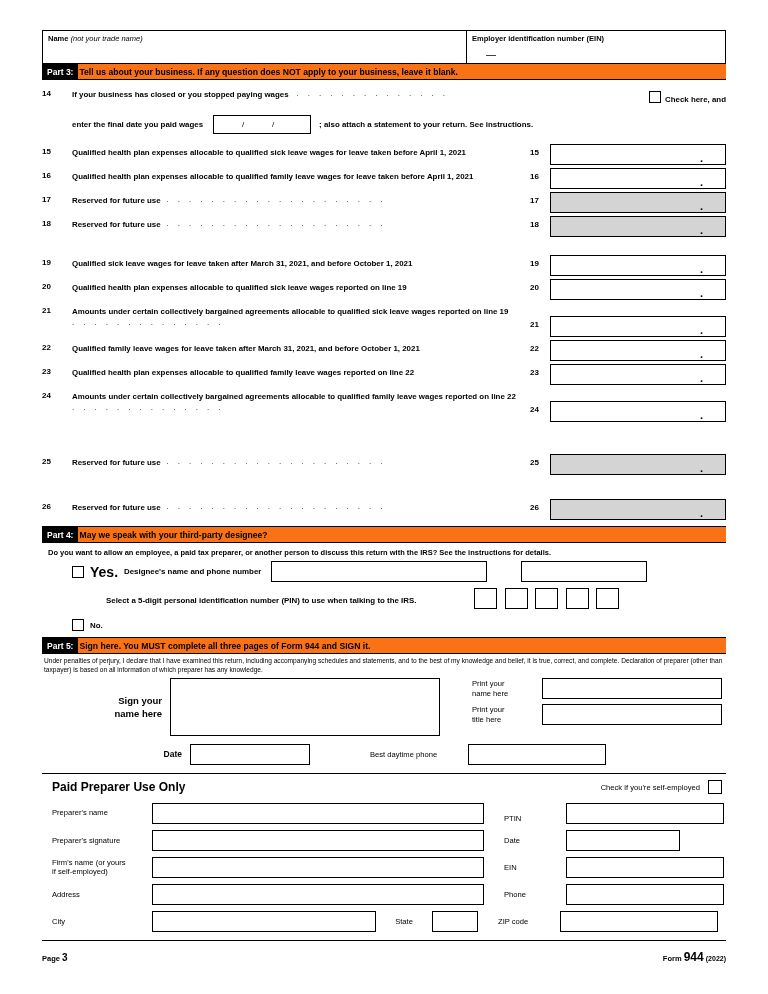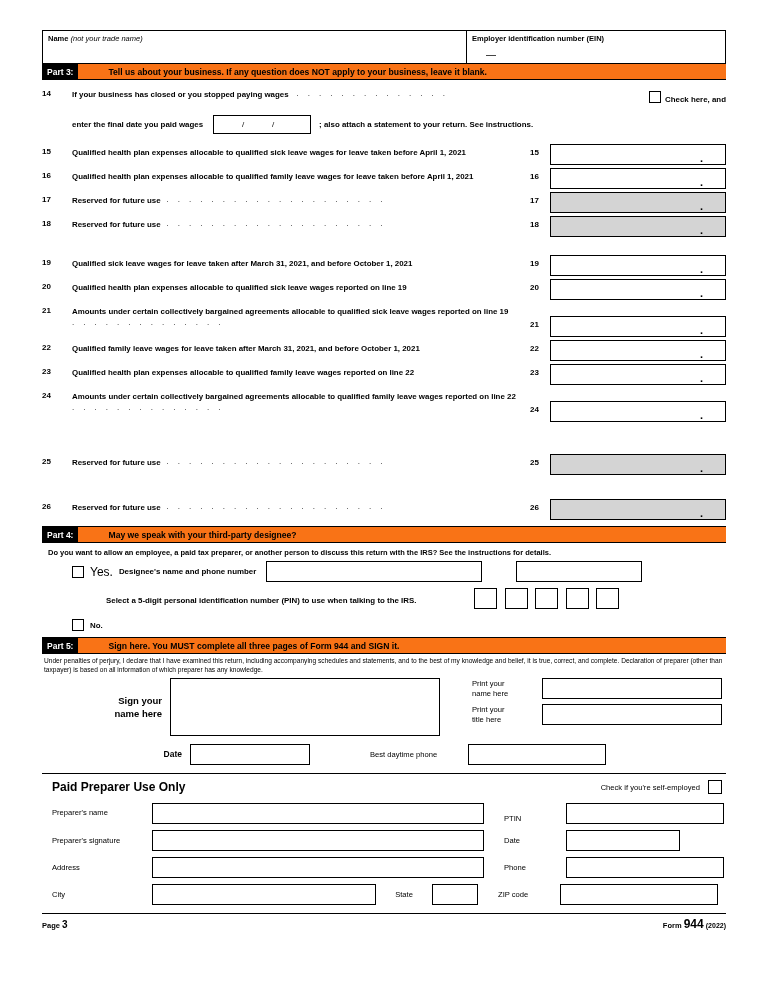--- a/index.html
+++ b/index.html
@@ -61,24 +61,23 @@
     color: #fff;
     font-weight: bold;
     font-size: 8.5px;
     padding: 1px 5px 0 5px;
     display: flex;
     align-items: center;
   }
   .partbar .ttl {
     font-weight: bold;
     font-size: 8.6px;
-    padding-left: 16px;
+    padding-left: 1px;
     display: flex;
     align-items: center;
-    margin-left: 14px;
   }
   
   .row {
     display: flex;
     align-items: flex-start;
     position: relative;
   }
   .num {
     width: 30px;
     flex: 0 0 30px;
@@ -339,21 +338,21 @@
   <div class="partbar">
     <div class="tag">Part 4:</div>
     <div class="ttl">May we speak with your third-party designee?</div>
   </div>
 
   <div>
     <div class="p4text">Do you want to allow an employee, a paid tax preparer, or another person to discuss this return with the IRS? See the instructions for details.</div>
 
     <div style="display:flex;align-items:center;padding-left:30px;margin-bottom:6px;">
       <span class="chkbox"></span>
-      <span style="font-size:12px;font-weight:normal;padding-left:6px;">Yes.</span>
+      <span style="font-size:14px;font-weight:bold;padding-left:6px;">Yes.</span>
       <span style="font-size:7.9px;font-weight:bold;padding-left:6px;">Designee's name and phone number</span>
       <span class="inbox" style="width:214px;height:19px;margin-left:10px;"></span>
       <span class="inbox" style="width:124px;height:19px;margin-left:34px;"></span>
     </div>
 
     <div style="display:flex;align-items:center;padding-left:64px;margin-bottom:6px;gap:46px;">
       <span style="font-size:7.9px;font-weight:bold;">Select a 5-digit personal identification number (PIN) to use when talking to the IRS.</span>
       <span style="margin-left:12px;">
         <span class="pinbox"></span>
         <span class="pinbox"></span>
@@ -429,39 +428,48 @@
       <div class="inbox" style="width:156px;height:19px;"></div>
     </div>
 
     <div style="display:flex;align-items:center;margin-bottom:6px;">
       <div class="pplabel" style="width:100px;padding-left:10px;">Preparer's signature</div>
       <div class="inbox" style="width:330px;height:19px;"></div>
       <div class="pplabel" style="width:62px;padding-left:20px;">Date</div>
       <div class="inbox" style="width:112px;height:19px;"></div>
     </div>
 
+    <div style="display:flex;align-items:center;margin-bottom:6px;">
+      <div class="pplabel" style="width:100px;padding-left:10px;">
+        <div>Firm's name (or yours</div>
+        <div>if self-employed)</div>
+      </div>
+      <div class="inbox" style="width:330px;height:19px;"></div>
+      <div class="pplabel" style="width:62px;padding-left:20px;">EIN</div>
+      <div class="inbox" style="width:156px;height:19px;"></div>
+    </div>
 
     <div style="display:flex;align-items:center;margin-bottom:6px;">
       <div class="pplabel" style="width:100px;padding-left:10px;">Address</div>
       <div class="inbox" style="width:330px;height:19px;"></div>
       <div class="pplabel" style="width:62px;padding-left:20px;">Phone</div>
       <div class="inbox" style="width:156px;height:19px;"></div>
     </div>
 
     <div style="display:flex;align-items:center;margin-bottom:8px;">
       <div class="pplabel" style="width:100px;padding-left:10px;">City</div>
       <div class="inbox" style="width:222px;height:19px;"></div>
       <div class="pplabel" style="width:56px;text-align:center;">State</div>
       <div class="inbox" style="width:44px;height:19px;"></div>
       <div class="pplabel" style="width:62px;padding-left:20px;">ZIP code</div>
       <div class="inbox" style="width:156px;height:19px;"></div>
     </div>
   </div>
 
-  <div class="footer" style="border-top:1px solid #000;padding-top:3px;text-align:right;">
+  <div class="footer" style="border-top:1px solid #000;padding-top:9px;text-align:right;">
     <div class="fl">
       <span>Page</span>
       <span style="font-size:10px;">3</span>
     </div>
     <div class="fr">
       <span>Form</span>
       <span class="big">944</span>
       <span style="font-size:7px;">(2022)</span>
     </div>
   </div>

